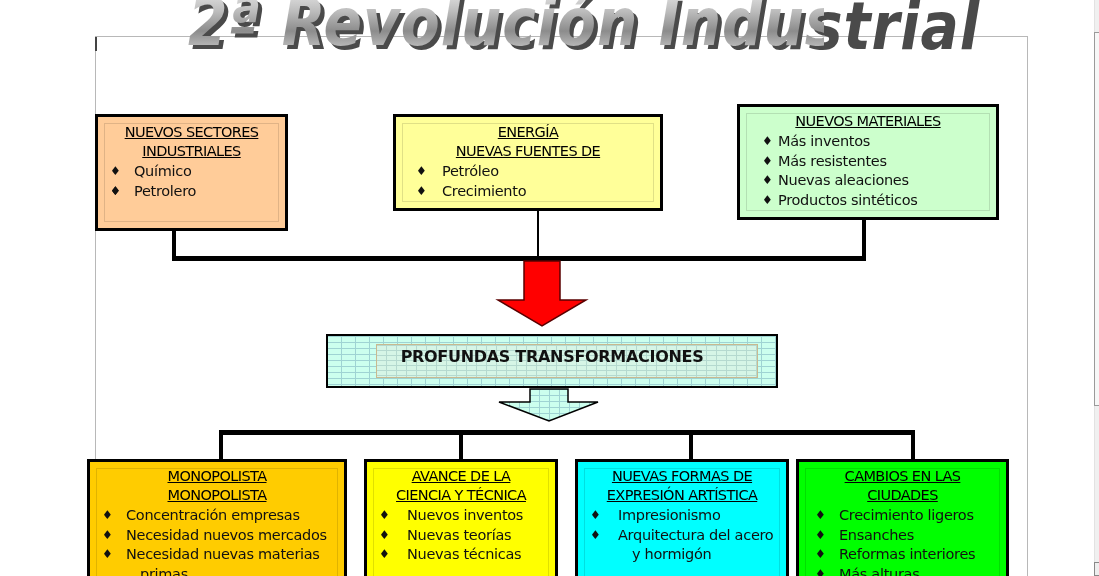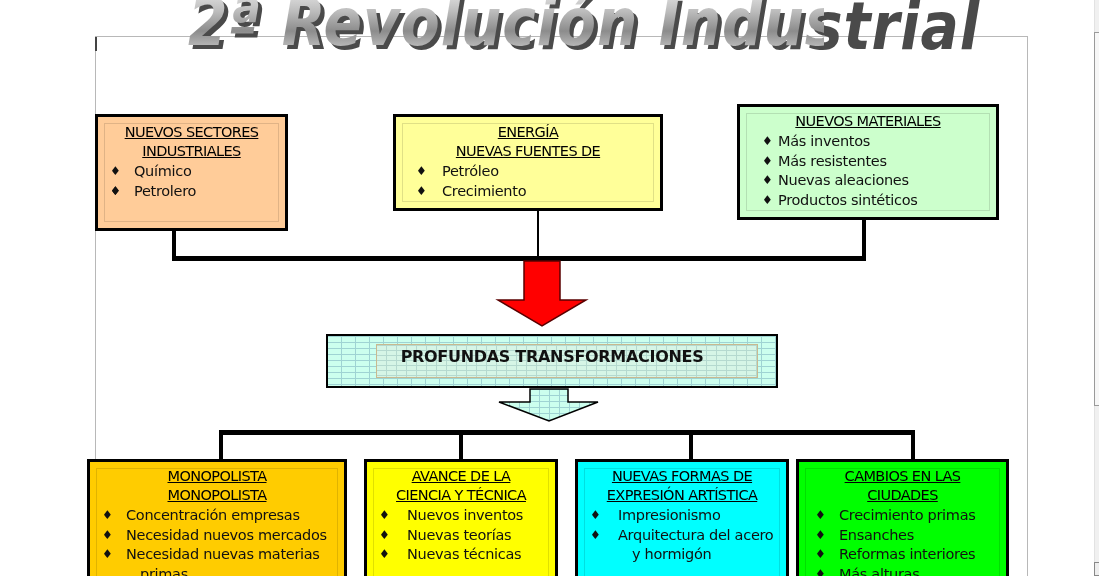--- a/index.html
+++ b/index.html
@@ -258,21 +258,21 @@
 
 <div class="box b-ciudades">
   <div class="inner"></div>
   <div class="heading">
     <div>CAMBIOS EN LAS</div>
     <div>CIUDADES</div>
   </div>
   <ul>
     <li>
         <span class="bullet">♦</span>
-        <span class="txt">Crecimiento primas</span>
+        <span class="txt">Crecimiento ligeros</span>
       </li>
     <li>
         <span class="bullet">♦</span>
         <span class="txt">Ensanches</span>
       </li>
     <li>
         <span class="bullet">♦</span>
         <span class="txt">Reformas interiores</span>
       </li>
     <li>

